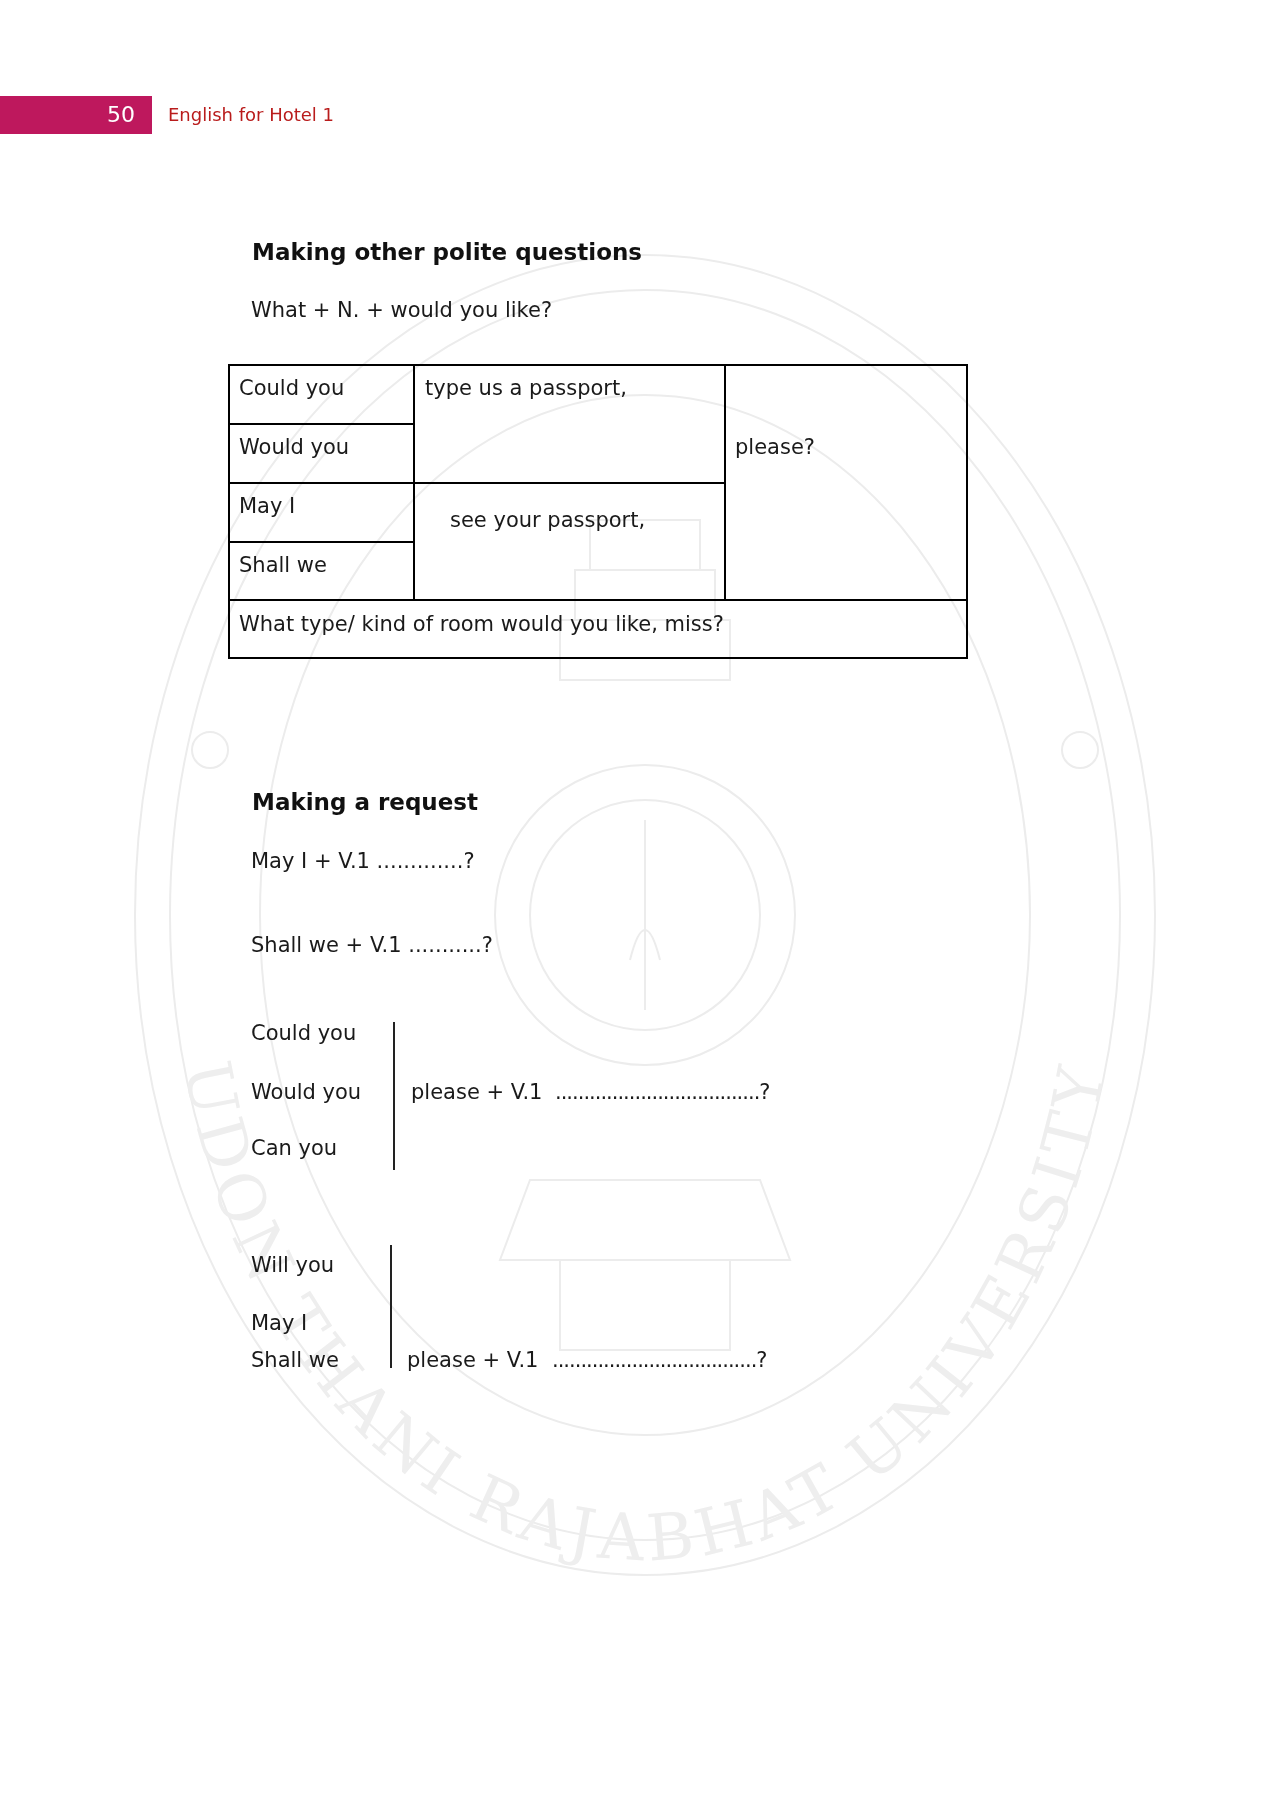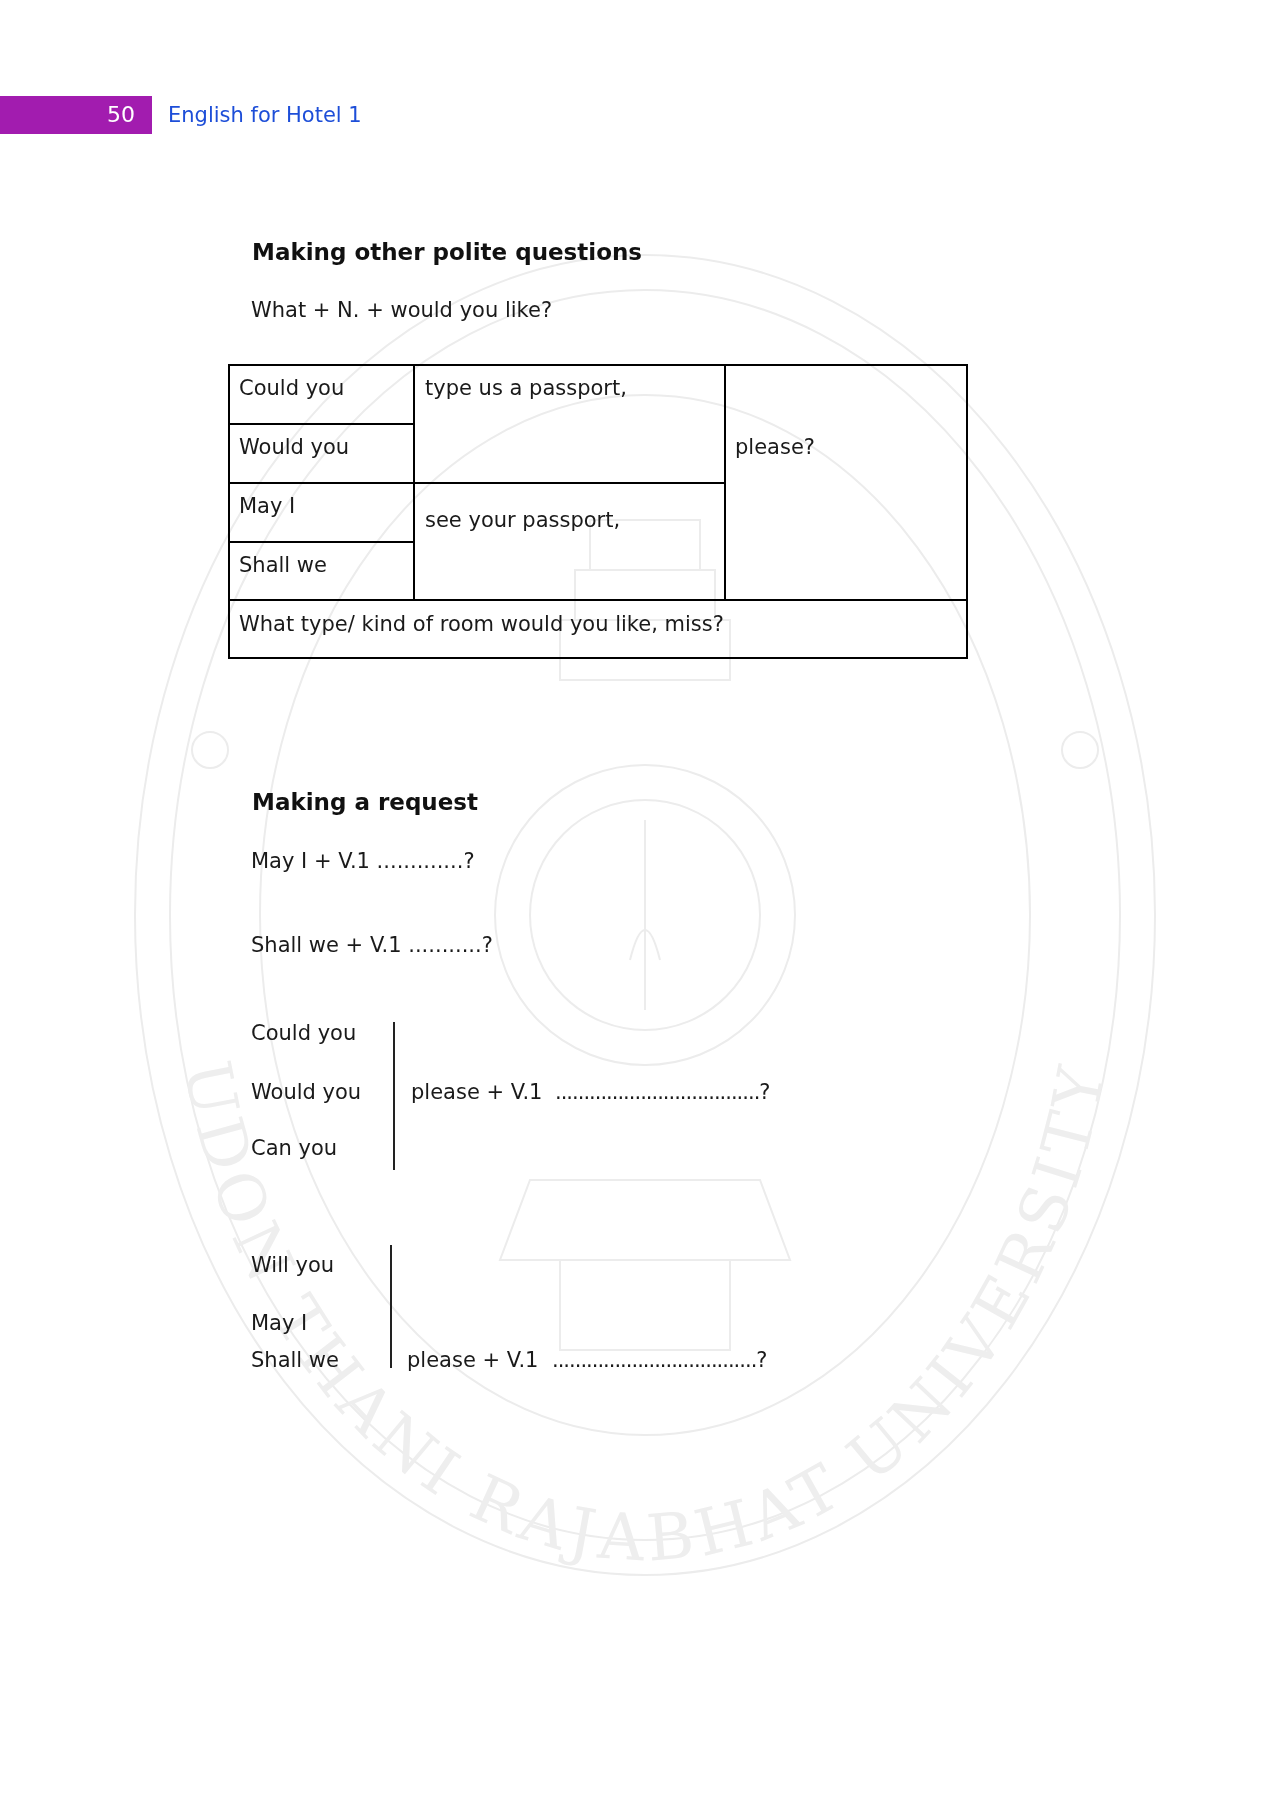--- a/index.html
+++ b/index.html
@@ -3,23 +3,23 @@
 <meta charset="utf-8">
 <style>
   html, body { margin: 0; padding: 0; }
   body {
     width: 1273px; height: 1800px; background: #ffffff;
     position: relative; overflow: hidden;
     font-family: "DejaVu Sans", sans-serif; color: #1a1a1a;
   }
   .abs { position: absolute; }
   .watermark { position: absolute; left: 0; top: 0; width: 1273px; height: 1800px; pointer-events: none; }
-  .header-bar { left: 0; top: 96px; width: 152px; height: 38px; background: #a21caf; }
+  .header-bar { left: 0; top: 96px; width: 152px; height: 38px; background: #be185d; }
   .page-num { right: 17px; top: 0; line-height: 38px; font-size: 22px; color: #ffffff; position: absolute; }
-  .running-title { left: 168px; top: 96px; line-height: 38px; font-size: 21px; color: #1d4ed8; }
+  .running-title { left: 168px; top: 96px; line-height: 38px; font-size: 18px; color: #b91c1c; }
   .heading { font-size: 23px; font-weight: bold; color: #111; white-space: nowrap; }
   .text { font-size: 21px; color: #1a1a1a; white-space: nowrap; }
   .tbl-line { position: absolute; background: #000; }
   .cell-text { position: absolute; font-size: 21px; white-space: nowrap; line-height: 24px; }
   .vbar { position: absolute; width: 2px; background: #222; }
 </style>
 </head>
 <body>
 
 <svg class="watermark" viewBox="0 0 1273 1800">
@@ -69,21 +69,21 @@
   <div class="tbl-line" style="left:228px; top:423px; width:187px; height:2px;"></div>
   <div class="tbl-line" style="left:228px; top:482px; width:498px; height:2px;"></div>
   <div class="tbl-line" style="left:228px; top:541px; width:187px; height:2px;"></div>
 
   <div class="cell-text" style="left:239px; top:376px;">Could you</div>
   <div class="cell-text" style="left:239px; top:435px;">Would you</div>
   <div class="cell-text" style="left:239px; top:494px;">May I</div>
   <div class="cell-text" style="left:239px; top:553px;">Shall we</div>
 
   <div class="cell-text" style="left:425px; top:376px;">type us a passport,</div>
-  <div class="cell-text" style="left:425px; top:508px;">see your passport,</div>
+  <div class="cell-text" style="left:450px; top:508px;">see your passport,</div>
 
   <div class="cell-text" style="left:735px; top:435px;">please?</div>
 
   <div class="cell-text" style="left:239px; top:612px;">What type/ kind of room would you like, miss?</div>
 </div>
 
 <div class="abs heading" style="left:252px; top:789px;">Making a request</div>
 <div class="abs text" style="left:251px; top:849px;">May I + V.1 .............?</div>
 <div class="abs text" style="left:251px; top:933px;">Shall we + V.1 ...........?</div>
 

